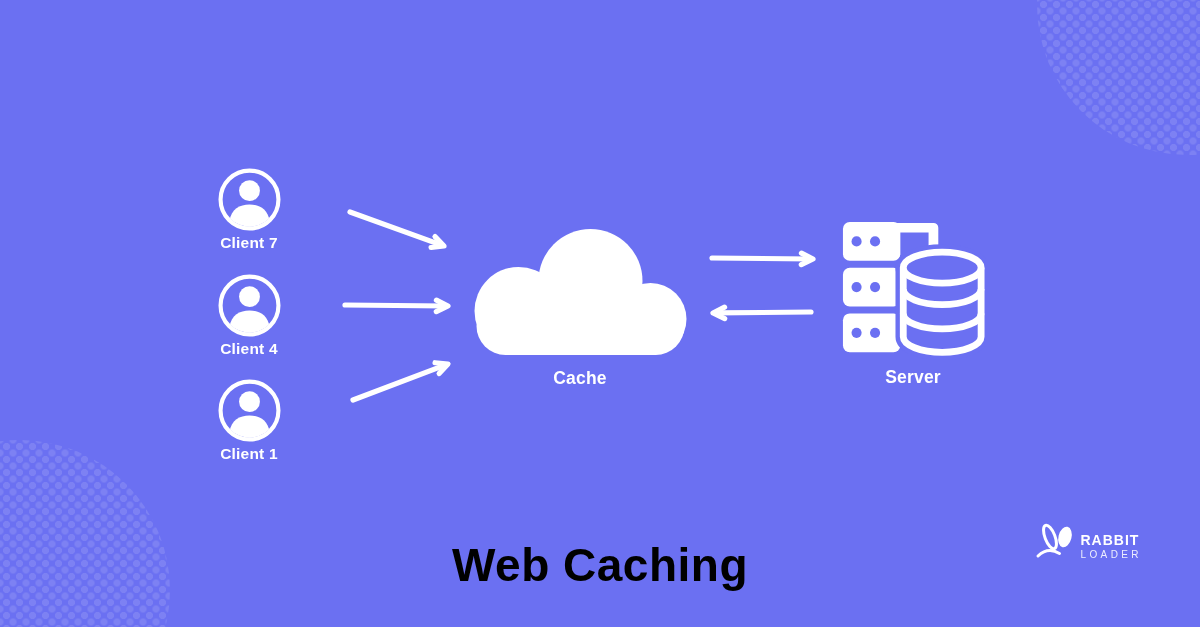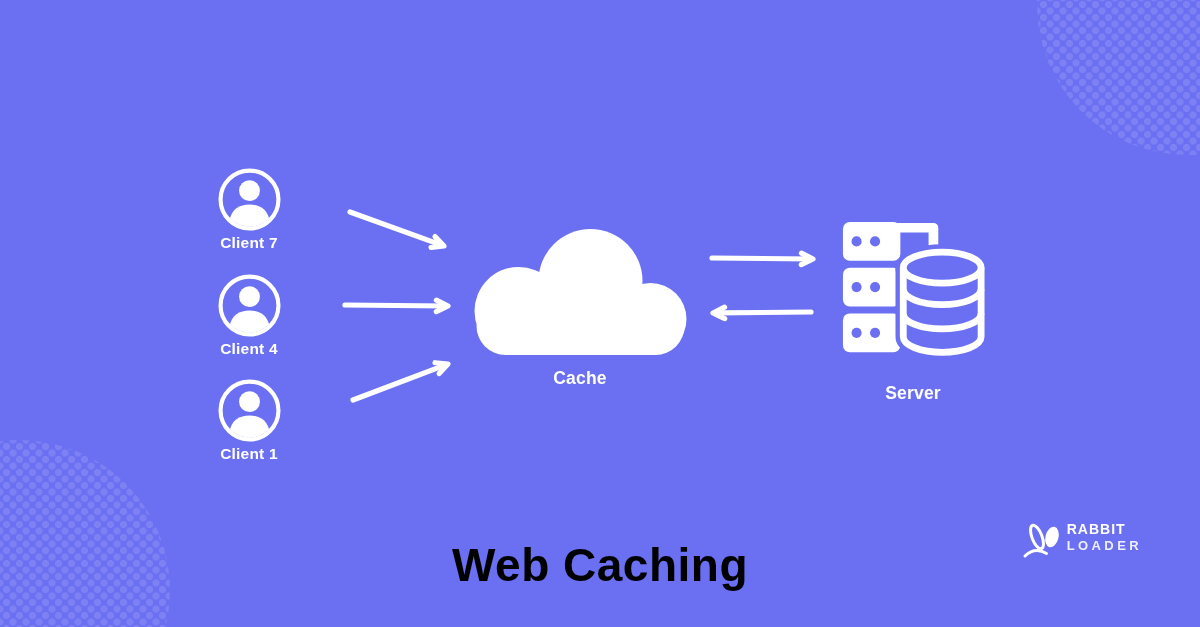--- a/index.html
+++ b/index.html
@@ -32,37 +32,37 @@
   .node-label{
     margin-top:3px; font-size:15.5px; font-weight:bold; letter-spacing:.2px;
   }
 
   
   .cache-node{ position:absolute; left:472px; top:227px; width:216px; text-align:center; }
   .cache-node .node-label{ margin-top:7px; font-size:17.5px; }
 
   
   .server-node{ position:absolute; left:840px; top:219px; width:146px; text-align:center; }
-  .server-node .node-label{ margin-top:16px; font-size:17.5px; }
+  .server-node .node-label{ margin-top:0; font-size:17.5px; }
 
   
   .arrows{ position:absolute; inset:0; pointer-events:none; }
 
   
   .title{
     position:absolute; top:538px; left:50%; transform:translateX(-50%);
     margin:0; font-size:46px; font-weight:bold; letter-spacing:.5px;
     white-space:nowrap; color:#000000;
   }
 
   
-  .logo{ position:absolute; right:58px; top:522px; display:flex; align-items:flex-start; }
+  .logo{ position:absolute; right:58px; top:522px; display:flex; align-items:flex-end; }
   .logo-text{ display:flex; flex-direction:column; line-height:1; }
   .logo-line1{ font-size:14px; font-weight:bold; letter-spacing:1px; }
-  .logo-line2{ font-size:13px; letter-spacing:3.4px; margin-top:3px; color:rgba(255,255,255,0.88);font-weight:bold; }
+  .logo-line2{ font-size:10px; letter-spacing:3.4px; margin-top:3px; color:rgba(255,255,255,0.88); }
 </style>
 </head>
 <body>
 
 <div class="canvas" style="--bg: #6B70F2; --dot: rgba(255,255,255,0.12);">
 
   <svg width="0" height="0" style="position:absolute">
     <defs>
       <clipPath id="personClip">
           <circle cx="32" cy="32" r="27.6"></circle>

